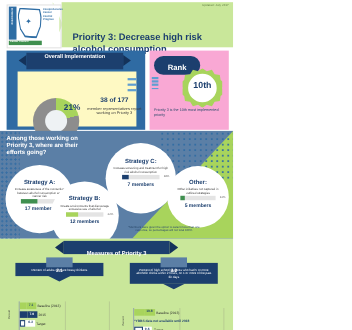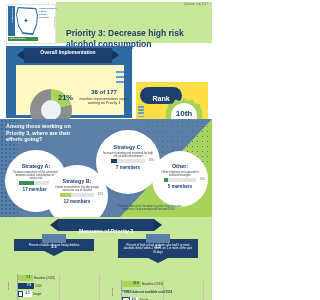--- a/index.html
+++ b/index.html
@@ -78,21 +78,21 @@
     border-radius:50%;background:#eef2f4;
   }
   .donut-pct{
     position:absolute;left:42px;top:28px;font-size:7.5px;font-weight:bold;color:#1c3f6e;z-index:3;
   }
   .impl-right{position:absolute;left:62px;top:24px;width:52px;text-align:center;}
   .impl-right .big{font-size:6px;font-weight:bold;color:#1c3f6e;line-height:7px;}
   .impl-right .sml{font-size:3.6px;color:#3a3a3a;line-height:4.3px;margin-top:1px;}
 
   
-  .rank-panel{position:absolute;left:136px;top:46px;width:72px;height:72px;background:#fde047;margin-top:36px;}
+  .rank-panel{position:absolute;left:136px;top:46px;width:72px;height:72px;background:#f9a8d4;}
   .rank-pill{
     position:absolute;left:4px;top:5px;width:42px;height:17px;border-radius:9px;
     background:#1c3f6e;text-align:center;
   }
   .rank-pill span{font-size:7px;font-weight:bold;color:#fff;line-height:17px;}
   .rank-burst{
     position:absolute;left:30px;top:16px;width:36px;height:36px;background:#a8d45c;
     clip-path:polygon(50% 0,61% 8%,74% 4%,81% 15%,94% 17%,96% 30%,107% 38%,100% 50%,107% 62%,96% 70%,94% 83%,81% 85%,74% 96%,61% 92%,50% 100%,39% 92%,26% 96%,19% 85%,6% 83%,4% 70%,-7% 62%,0 50%,-7% 38%,4% 30%,6% 17%,19% 15%,26% 4%,39% 8%);
   }
   .rank-burst-in{

